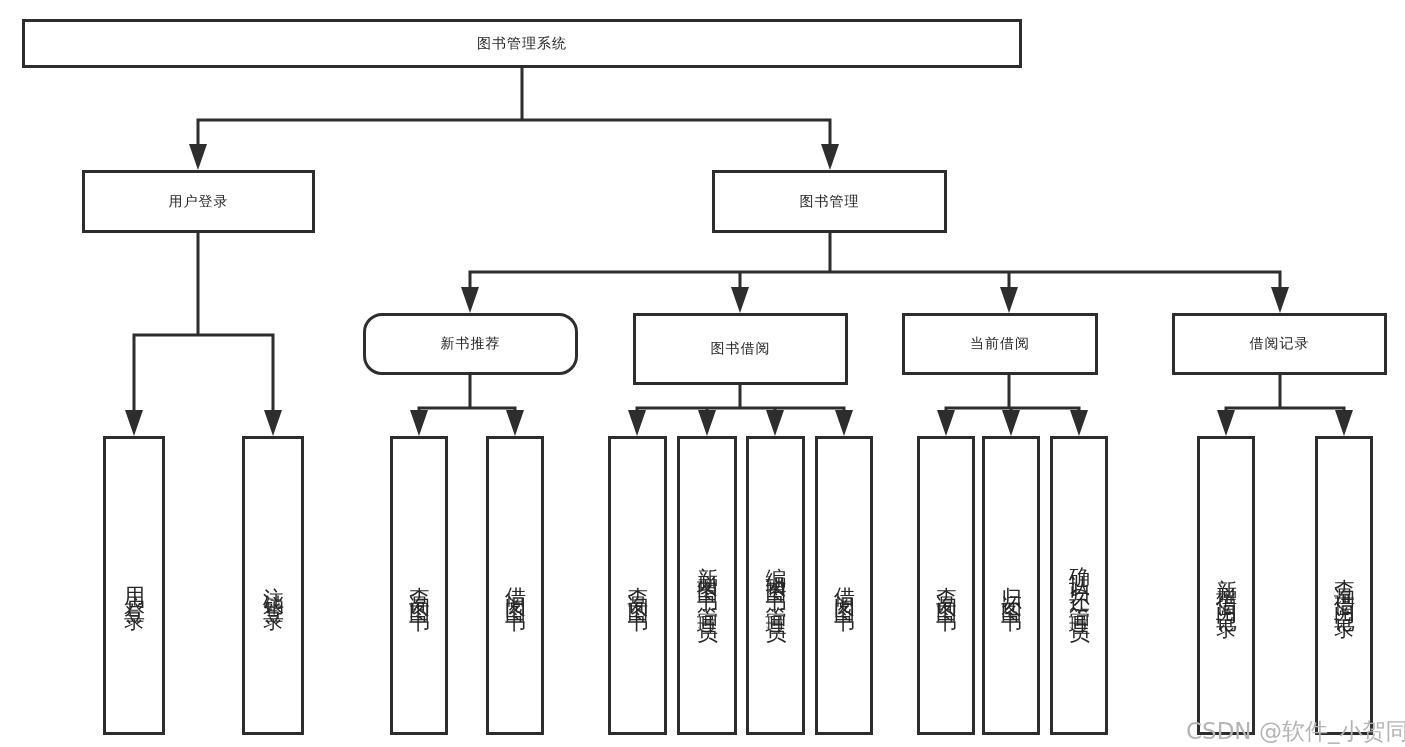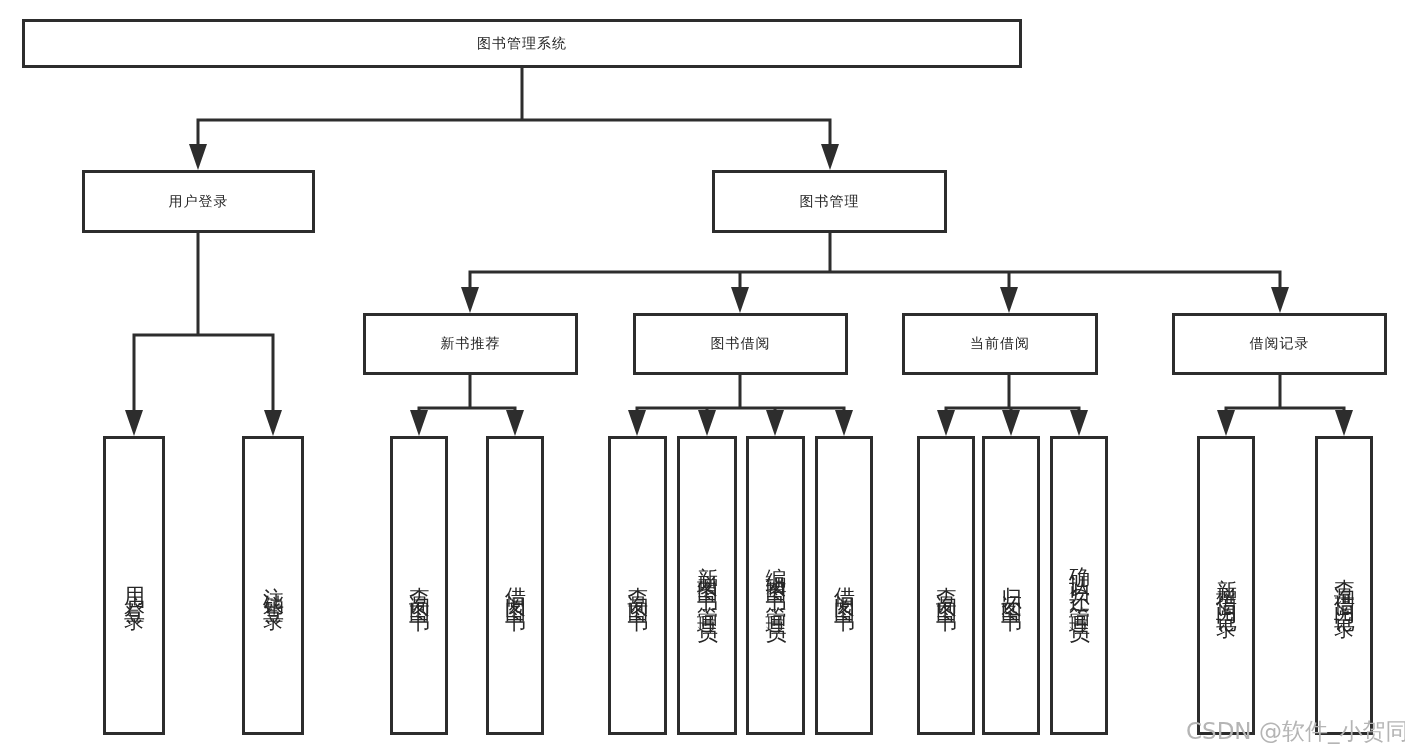--- a/index.html
+++ b/index.html
@@ -108,24 +108,24 @@
     <span class="lbl-h">图书管理系统</span>
   </div>
 
   <div class="box" style="left:82px; top:170px; width:233px; height:63px;">
     <span class="lbl-h">用户登录</span>
   </div>
   <div class="box" style="left:712px; top:170px; width:235px; height:63px;">
     <span class="lbl-h">图书管理</span>
   </div>
 
-  <div class="box" style="left:363px; top:313px; width:215px; height:62px;">
+  <div class="box" style="left:363px; top:313px; width:215px; height:62px;border-radius:19px;">
     <span class="lbl-h">新书推荐</span>
   </div>
-  <div class="box" style="left:633px; top:313px; width:215px; height:62px;">
+  <div class="box" style="left:633px; top:313px; width:215px; height:72px;">
     <span class="lbl-h">图书借阅</span>
   </div>
   <div class="box" style="left:902px; top:313px; width:196px; height:62px;">
     <span class="lbl-h">当前借阅</span>
   </div>
   <div class="box" style="left:1172px; top:313px; width:215px; height:62px;">
     <span class="lbl-h">借阅记录</span>
   </div>
 
   <div class="box" style="left:103px; top:436px; width:62px; height:299px;">

